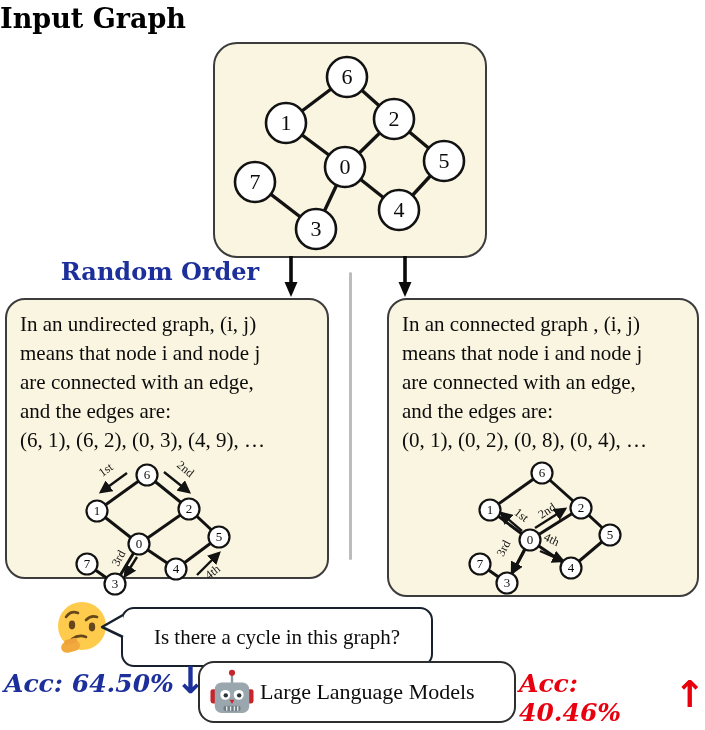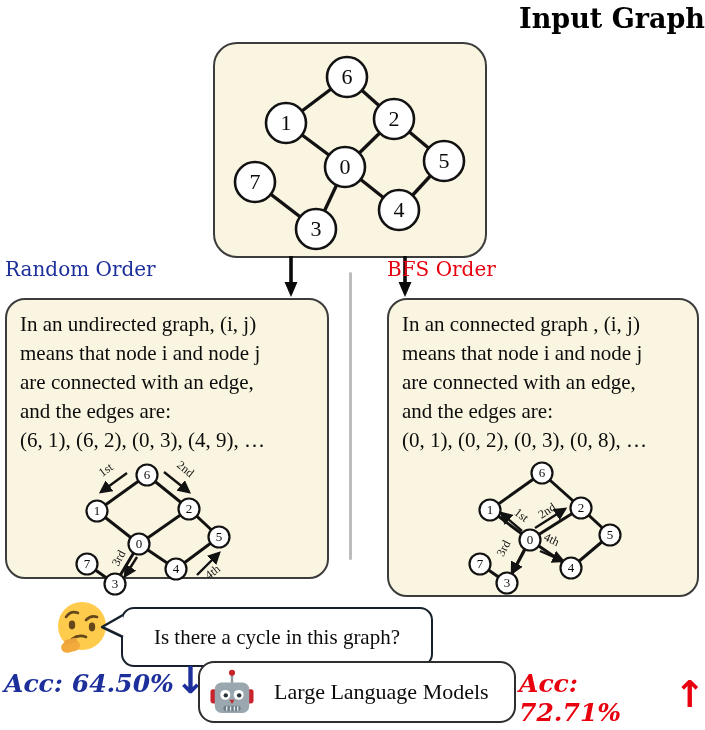--- a/index.html
+++ b/index.html
@@ -4,26 +4,26 @@
 <style>
   html,body { margin:0; padding:0; background:#fff; }
   #canvas {
     position:relative; width:705px; height:730px; background:#fff;
     font-family:"Liberation Serif", serif; color:#111; overflow:hidden;
   }
   .abs { position:absolute; }
 
   
   .fig-title {
-    left:0; right:0; top:3px; text-align:right;
+    left:0; right:0; top:3px; text-align:left;
     font-family:"DejaVu Serif", serif; font-weight:bold; font-size:27px; color:#000;
   }
   .col-title {
-    top:257px; 
-    font-family:"DejaVu Serif", serif; font-weight:normal; font-size:20px;
+    top:257px; text-align:center;
+    font-family:"DejaVu Serif", serif; font-weight:bold; font-size:24px;
   }
   .col-title.random { left:5px; width:310px; color:var(--blue); }
   .col-title.bfs    { left:387px; width:312px; color:var(--red); }
 
   
   .cream-box {
     background:var(--cream); border:2.2px solid var(--line); border-radius:20px;
     box-sizing:border-box;
   }
   .input-box { left:213px; top:42px; width:274px; height:216px; border-radius:24px; }
@@ -53,21 +53,21 @@
   }
   .acc.left  { left:4px;   color:var(--blue); }
   .acc.right { left:519px; color:var(--red); }
   .acc .arrow {
     font-family:"DejaVu Sans", sans-serif; font-weight:bold;
     font-size:37px; line-height:30px; margin-left:1px; margin-top:-6px;
   }
   .llm-box {
     left:198px; top:661px; width:318px; height:62px; background:#fff;
     border:2.2px solid #2e2e2e; border-radius:16px; box-sizing:border-box;
-    display:flex; align-items:center; padding:0 10px; gap:20px;
+    display:flex; align-items:center; padding:0 10px; gap:6px;
   }
   .llm-label { font-size:22px; color:#0c0c0c; white-space:nowrap; }
 </style>
 </head>
 <body>
 
 <div id="canvas">
 
   <div class="abs fig-title">Input Graph</div>
 
@@ -111,21 +111,20 @@
     <polygon points="1.5,27 14.5,27 8,42" fill="#0a0a0a"></polygon>
   </svg>
   <svg class="abs" style="left:397px; top:255px;" width="16" height="43">
     <line x1="8" y1="1" x2="8" y2="29" stroke="#0a0a0a" stroke-width="3.6"></line>
     <polygon points="1.5,27 14.5,27 8,42" fill="#0a0a0a"></polygon>
   </svg>
 
   <div class="abs divider"></div>
 
   <div class="abs col-title random">Random Order</div>
-  <div class="abs col-title bfs">BFS Order</div>
 
   <div class="abs cream-box panel-left">
     <div class="prompt">
       <div>In an undirected graph, (i, j)</div>
       <div>means that node i and node j</div>
       <div>are connected with an edge,</div>
       <div>and the edges are:</div>
       <div>(6, 1), (6, 2), (0, 3), (4, 9), …</div>
     </div>
     <svg id="g-random" class="graph-svg abs" style="left:40px; top:149px;" width="210" height="148" viewBox="0 0 210 148">
@@ -169,21 +168,21 @@
         <text x="40" y="119.42" text-anchor="middle" font-size="13" fill="#0c0c0c">7</text>
       </svg>
   </div>
 
   <div class="abs cream-box panel-right">
     <div class="prompt">
       <div>In an connected graph , (i, j)</div>
       <div>means that node i and node j</div>
       <div>are connected with an edge,</div>
       <div>and the edges are:</div>
-      <div>(0, 1), (0, 2), (0, 3), (0, 8), …</div>
+      <div>(0, 1), (0, 2), (0, 8), (0, 4), …</div>
     </div>
     <svg id="g-bfs" class="graph-svg abs" style="left:48px; top:149px;" width="210" height="148" viewBox="0 0 210 148">
         <defs>
           <marker id="g-bfs-ah" viewBox="0 0 10 10" refX="8" refY="5" markerWidth="5.5" markerHeight="5.5" orient="auto">
             <path d="M0,0 L10,5 L0,10 Z" fill="#121212"></path>
           </marker>
         </defs>
         <line x1="105" y1="24" x2="53" y2="61" stroke="#121212" stroke-width="3"></line>
         <line x1="105" y1="24" x2="144" y2="59" stroke="#121212" stroke-width="3"></line>
         <line x1="53" y1="61" x2="93" y2="91" stroke="#121212" stroke-width="3"></line>
@@ -258,17 +257,17 @@
       <rect x="14" y="40.5" width="18" height="5.5" rx="2.5" fill="#6f7d85"></rect>
       <line x1="17.5" y1="41" x2="17.5" y2="45.5" stroke="#e8edef" stroke-width="1.4"></line>
       <line x1="21.5" y1="41" x2="21.5" y2="45.5" stroke="#e8edef" stroke-width="1.4"></line>
       <line x1="25.5" y1="41" x2="25.5" y2="45.5" stroke="#e8edef" stroke-width="1.4"></line>
       <line x1="29" y1="41" x2="29" y2="45.5" stroke="#e8edef" stroke-width="1.4"></line>
     </svg>
     <span class="llm-label">Large Language Models</span>
   </div>
 
   <div class="abs acc right">
-    <span>Acc: 72.71%</span>
+    <span>Acc: 40.46%</span>
       <span class="arrow">↑</span>
   </div>
 
 </div>
 
 </body></html>

